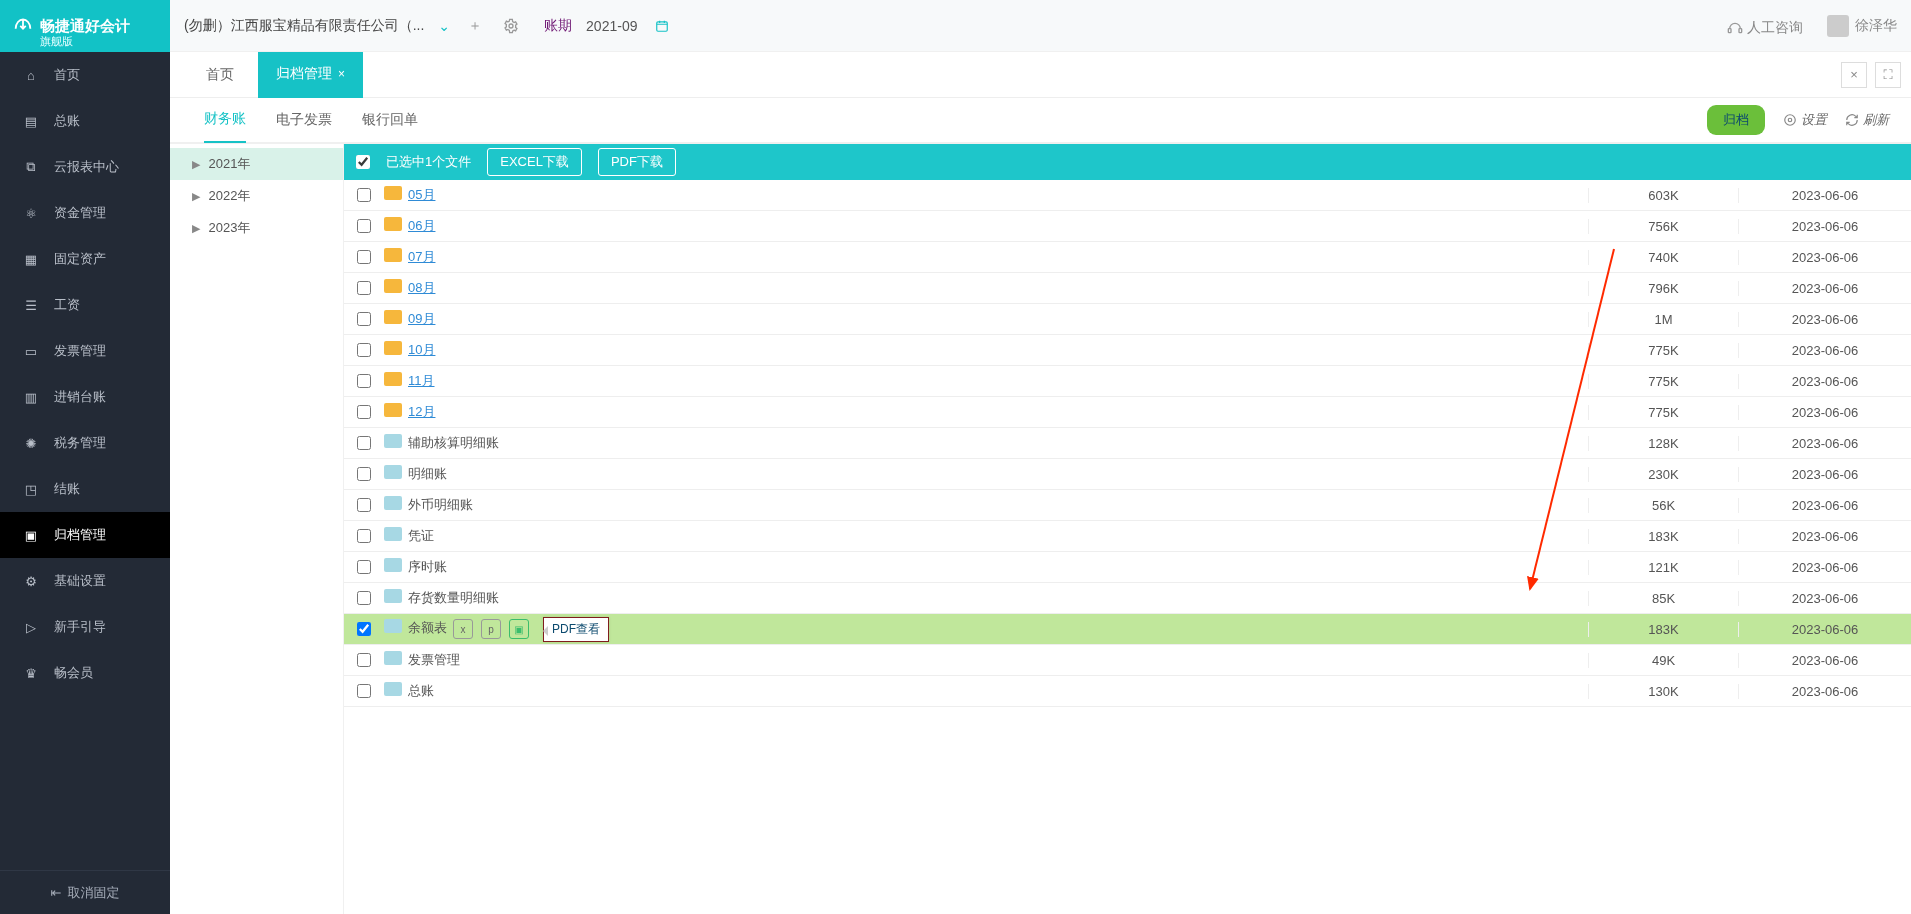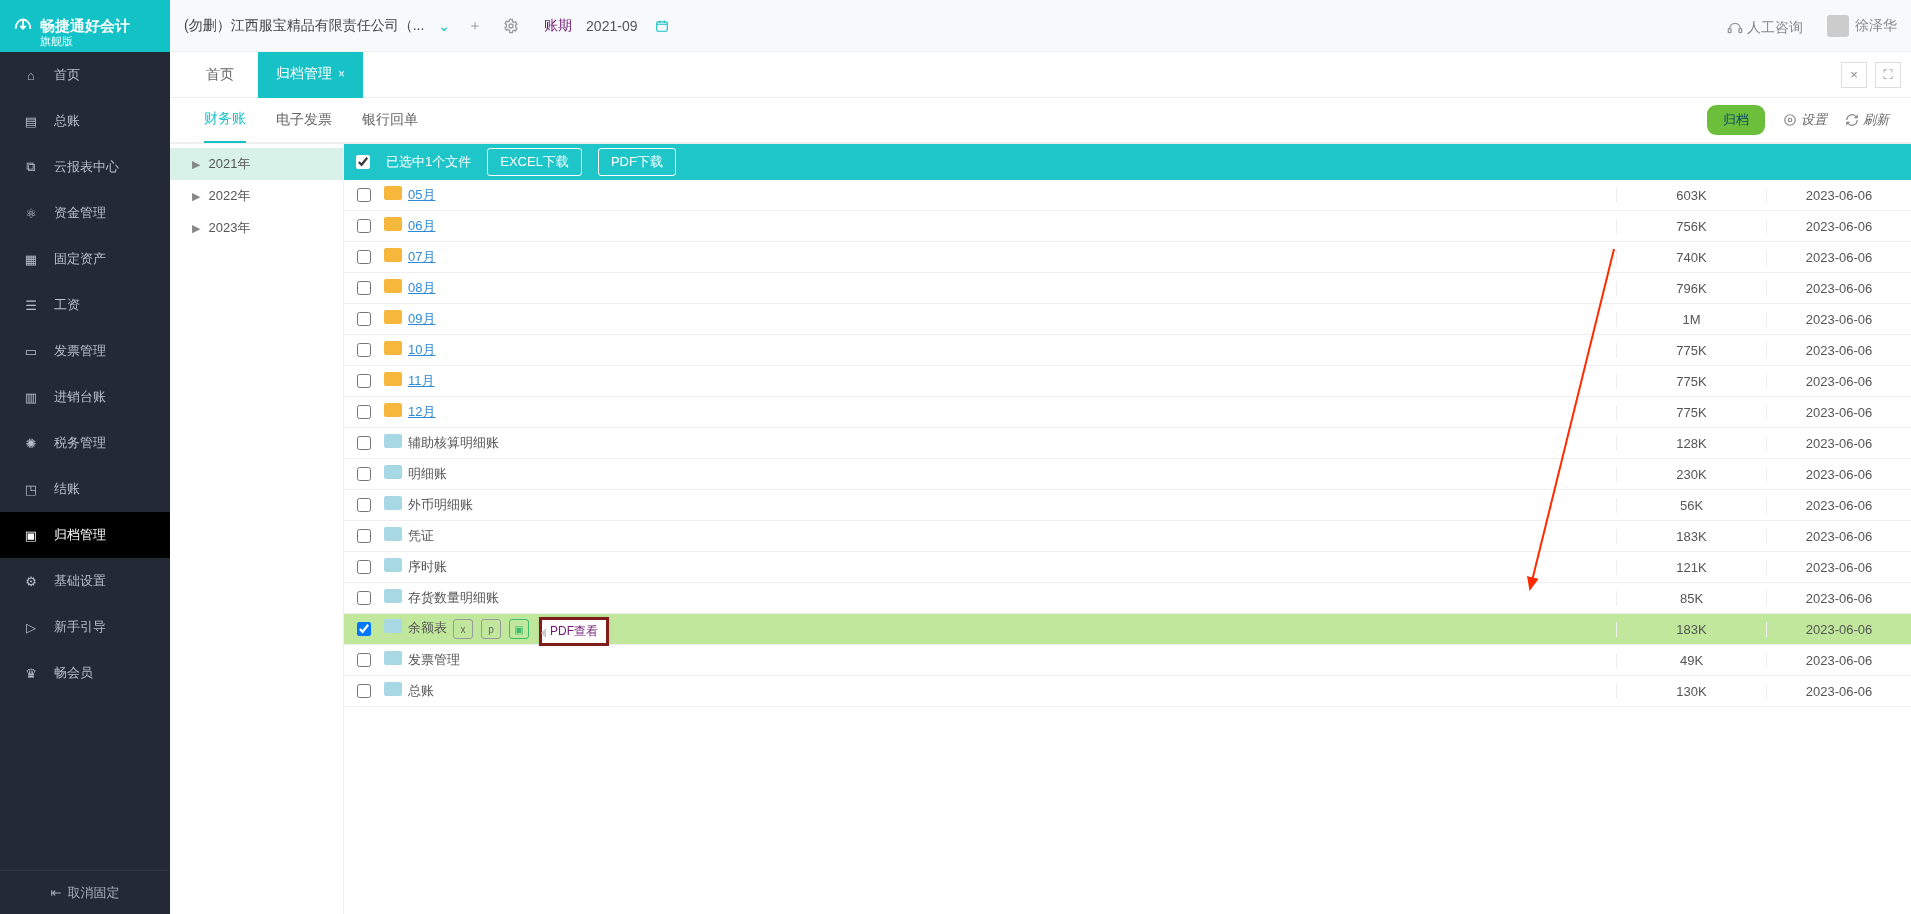--- a/index.html
+++ b/index.html
@@ -54,28 +54,28 @@
 .selbar { height:36px; background:#1ec6ca; color:#fff; display:flex; align-items:center; padding-left:12px; gap:16px;}
 .selbar .chk { accent-color:#fff;}
 .outline-btn { border:1px solid #fff; color:#fff; background:transparent; padding:4px 12px; border-radius:3px; cursor:pointer; font-size:13px;}
 
 .rows { flex:1; overflow:auto;}
 .row { height:31px; border-bottom:1px solid #eee; display:flex; align-items:center; font-size:13px; color:#555;}
 .row.selected { background:#c0e79b;}
 .row .c-chk { width:40px; display:flex; justify-content:center;}
 .row .c-name { flex:1; display:flex; align-items:flex-start; gap:6px; padding-left:0;}
 .row .c-size { width:150px; text-align:center; border-left:1px solid #eee;}
-.row .c-date { width:145px; text-align:center; border-left:1px solid #eee;}
+.row .c-date { width:173px; text-align:center; border-left:1px solid #eee;}
 .fname.link { color:#2f8bd6; text-decoration:underline; cursor:pointer;}
 .fld-icon { width:18px; height:14px; background:#f6b73c; border-radius:2px; display:inline-block;}
 .fld-icon.lt { background:#a7d8e4;}
 .row .actions { display:flex; gap:8px; padding-right:8px; position:relative;}
 .act { width:20px; height:20px; border:1px solid #999; border-radius:3px; display:flex; align-items:center; justify-content:center; font-size:10px; color:#666; cursor:pointer;}
 .act.green{ border-color:#3bbd6c; color:#3bbd6c;}
-.tooltip { position:absolute; right:-72px; top:-2px; background:#fff; border:3px solid #7f1d1d; padding:3px 8px; font-size:12px; color:#701a75; white-space:nowrap; box-shadow:0 0 3px rgba(0,0,0,.1);}
+.tooltip { position:absolute; right:-72px; top:-2px; background:#fff; border:1px solid #7f1d1d; padding:3px 8px; font-size:12px; color:#0c4a6e; white-space:nowrap; box-shadow:0 0 3px rgba(0,0,0,.1);}
 .tooltip:before { content:''; position:absolute; left:-6px; top:8px; border:5px solid transparent; border-right-color:#ccc;}
 input[type=checkbox]{ width:14px; height:14px; cursor:pointer;}
 .arrow-svg{position:absolute; pointer-events:none;}
 </style>
 </head>
 <body>
 
 <div class="app">
   <div class="sidebar">
     <div class="brand" style="position:relative">

